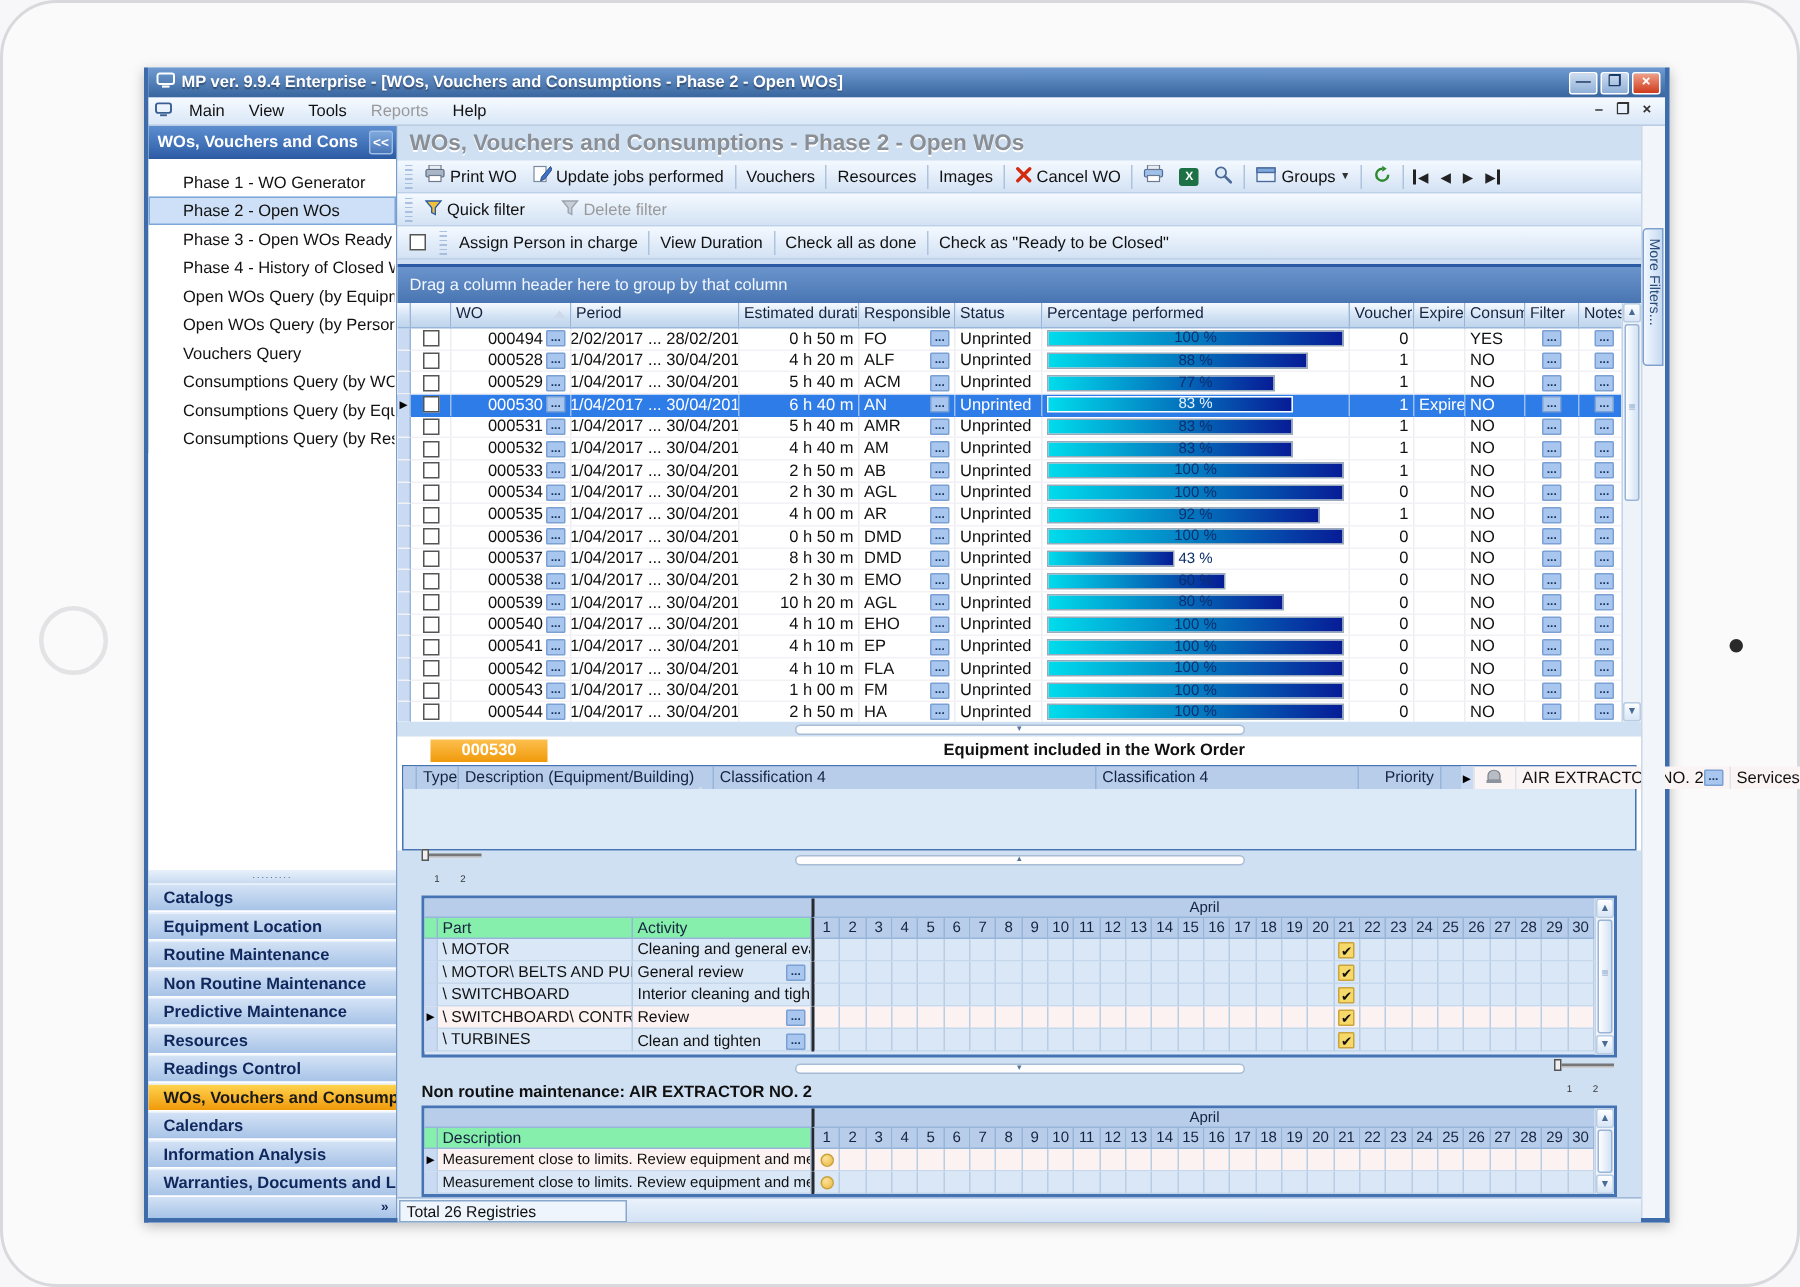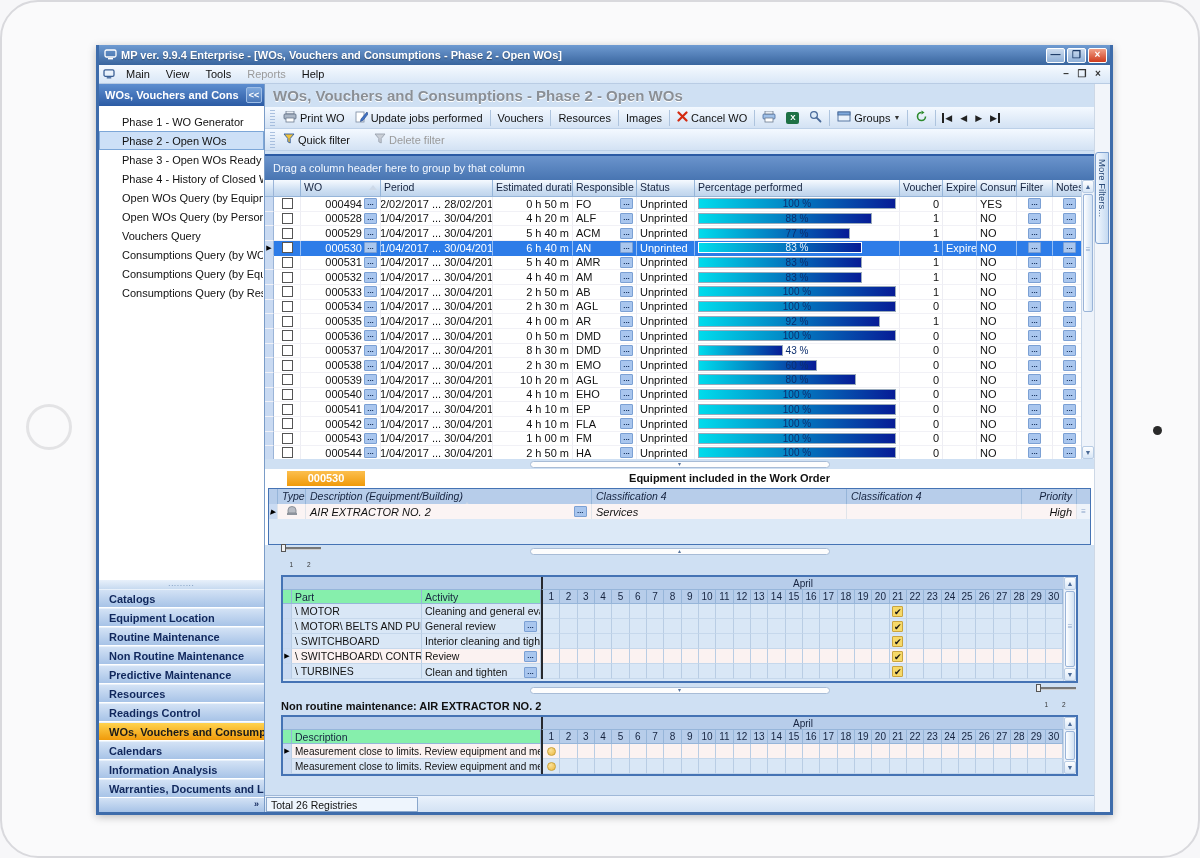--- a/index.html
+++ b/index.html
@@ -111,21 +111,21 @@
   
   .split { flex:none; display:flex; align-items:center; justify-content:center; }
   .split .pill { width:300px; height:7px; background:#fdfdfd; border:1px solid #a8bcd6; border-radius:4px; text-align:center; font-size:6px; line-height:5px; color:#56749e; }
   .split1 { height:10px; } .split2 { height:12px; } .split3 { height:14px; }
 
   
   .equip { height:76px; flex:none; background:#fff; display:flex; flex-direction:column; }
   .eq-top { height:18px; flex:none; display:flex; align-items:center; }
   .eq-badge { width:78px; height:15px; margin-left:22px; background:linear-gradient(#fcbf4e,var(--org2)); color:#fff; font-size:11px; font-weight:bold; text-align:center; line-height:15px; }
   .eq-title { flex:1; text-align:center; font-size:11px; font-weight:bold; color:#111; }
-  .eq-table { margin:1px 3px 0 3px; border:1px solid #4573b4; flex:1; display:flex; flex-direction:column; background:#dce9f7;font-style:italic; }
+  .eq-table { margin:1px 3px 0 3px; border:1px solid #4573b4; flex:1; display:flex; flex-direction:row; background:#dce9f7; }
   .eq-hrow { height:15px; flex:none; display:flex; font-size:10.5px; color:#15233f; background:#b7cdea; }
   .eq-hrow .hc { border-right:1px solid #96b5d9; padding:0 4px; line-height:15px; white-space:nowrap; overflow:hidden; position:relative; }
   .eq-row { height:15px; flex:none; display:flex; font-size:11px; color:#111; background:#fbf4f4; align-items:center; }
   .eq-row .dc { border-right:1px solid #e0e4ea; padding:0 4px; height:100%; display:flex; align-items:center; white-space:nowrap; overflow:hidden; }
   .e0{width:9px;flex:none;background:#c9daf2;border-right:1px solid #9ab4d8;justify-content:center;padding:0 !important;display:flex;align-items:center;}
   .e1{width:28px;flex:none;justify-content:center;}
   .e2{flex:1;min-width:0;justify-content:space-between;}
   .e3{width:255px;flex:none;}
   .e4{width:175px;flex:none;}
   .e5{width:55px;flex:none;justify-content:flex-end;}
@@ -328,20 +328,31 @@
             <span>Quick filter</span>
           </span>
           <span class="tbtn disabled" style="margin-left:14px">
             <span class="ico"><svg width="12" height="11" viewBox="0 0 12 11">
                   <path d="M1 1 H11 L7.2 5.5 V10 L4.8 8.8 V5.5 Z" fill="#c9ced6" stroke="#9aa2ae" stroke-width=".9"></path>
                 </svg></span>
             <span>Delete filter</span>
           </span>
         </div>
 
+        <div class="tbar">
+          <span class="cb"></span>
+          <span class="grip"></span>
+          <span class="tbtn">Assign Person in charge</span>
+          <span class="tsep"></span>
+          <span class="tbtn">View Duration</span>
+          <span class="tsep"></span>
+          <span class="tbtn">Check all as done</span>
+          <span class="tsep"></span>
+          <span class="tbtn">Check as "Ready to be Closed"</span>
+        </div>
 
         <div class="grid-wrap">
           <div class="groupbar">Drag a column header here to group by that column</div>
           <div class="grid-region">
             <div class="grid-cols">
               <div class="ghead" id="grid-head">
                   <span class="hcell c0"></span>
                   <span class="hcell c1"></span>
                   <span class="hcell c2">WO<span class="sort-up"></span></span>
                   <span class="hcell c3">Period</span>

